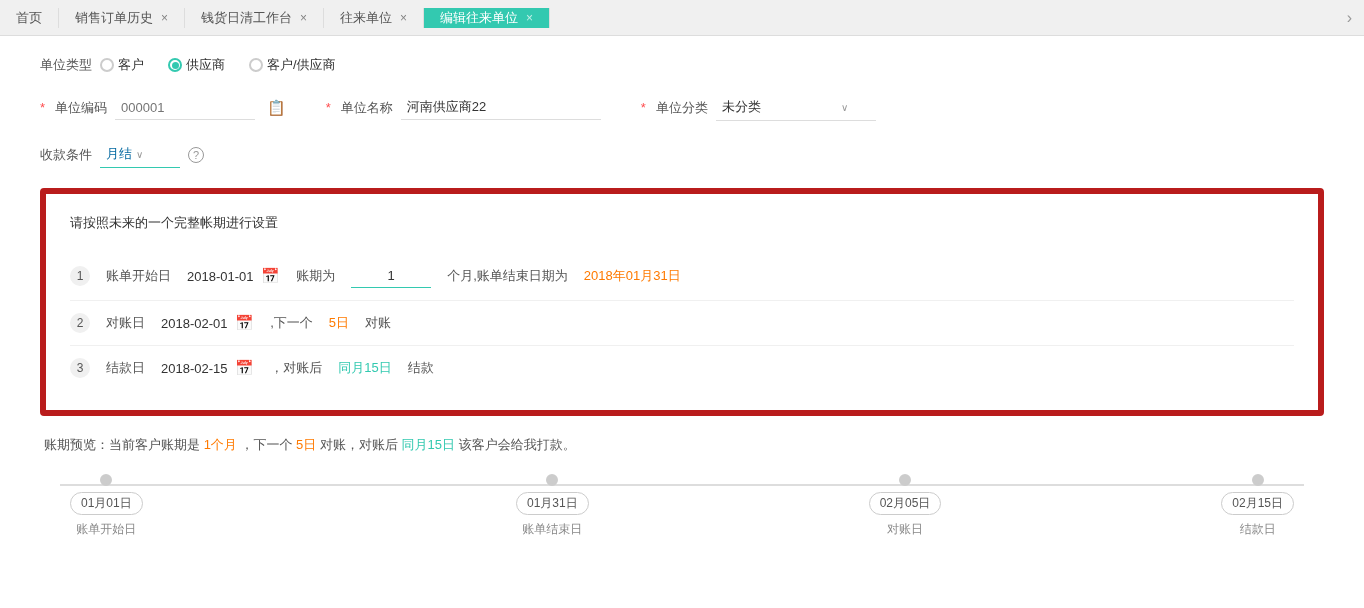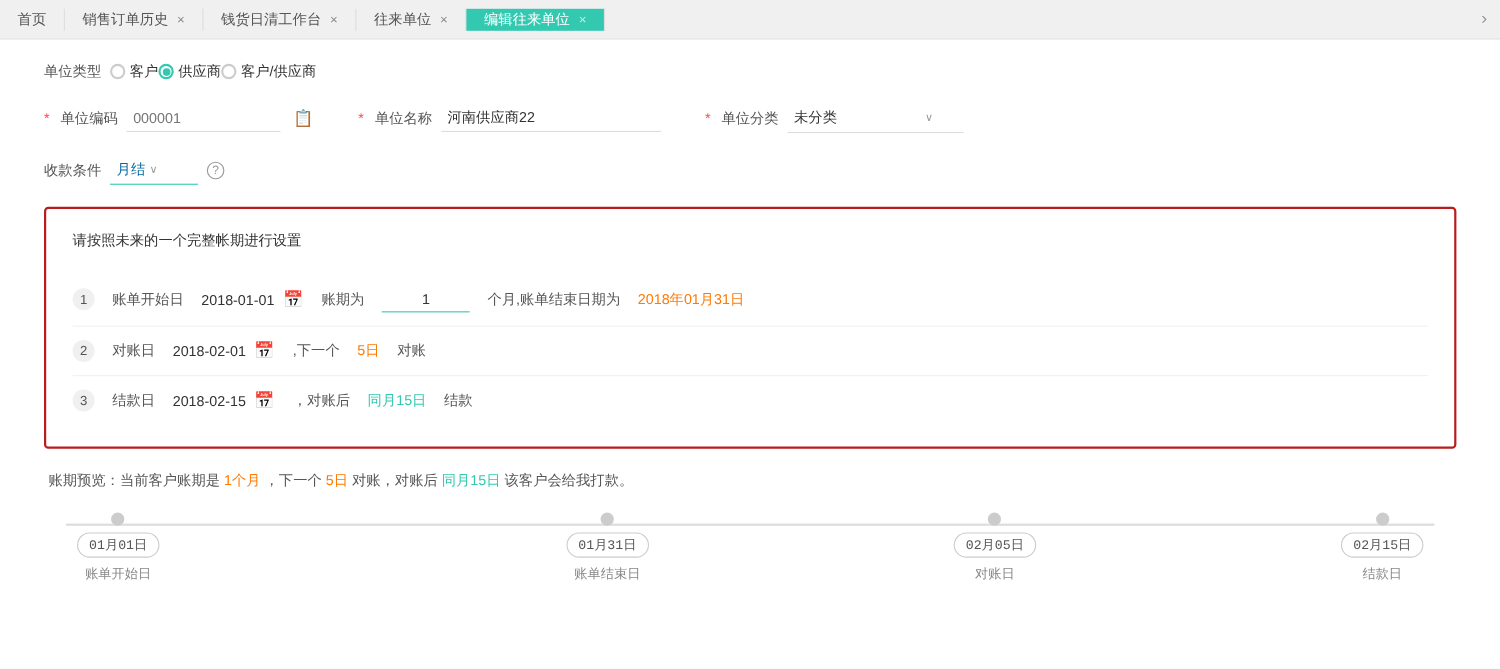--- a/index.html
+++ b/index.html
@@ -70,21 +70,21 @@
       color: #555;
       white-space: nowrap;
     }
     .required-star {
       color: #ff4d4f;
       margin-right: 2px;
     }
     .radio-group {
       display: flex;
       align-items: center;
-      gap: 0;
+      gap: 24px;
     }
     .radio-item {
       display: flex;
       align-items: center;
       gap: 4px;
       cursor: pointer;
       font-size: 13px;
     }
     .radio-circle {
       width: 14px;
@@ -162,21 +162,21 @@
       height: 16px;
       border-radius: 50%;
       border: 1px solid #999;
       font-size: 11px;
       color: #999;
       cursor: pointer;
     }
 
     
     .period-box {
-      border: 2px solid #b91c1c;
+      border: 6px solid #b91c1c;
       border-radius: 4px;
       padding: 20px 24px;
       margin-bottom: 20px;
     }
     .period-box-title {
       font-size: 13px;
       color: #333;
       margin-bottom: 20px;
     }
     .period-row {
@@ -232,21 +232,20 @@
       right: 20px;
       height: 2px;
       background: #ddd;
     }
     .timeline-point {
       display: flex;
       flex-direction: column;
       align-items: center;
       position: relative;
       z-index: 1;
-      font-family: Liberation Mono, monospace;
     }
     .timeline-circle {
       width: 12px;
       height: 12px;
       border-radius: 50%;
       border: 2px solid #ccc;
       background: #fff;
     }
     .timeline-circle.filled {
       background: #ccc;

